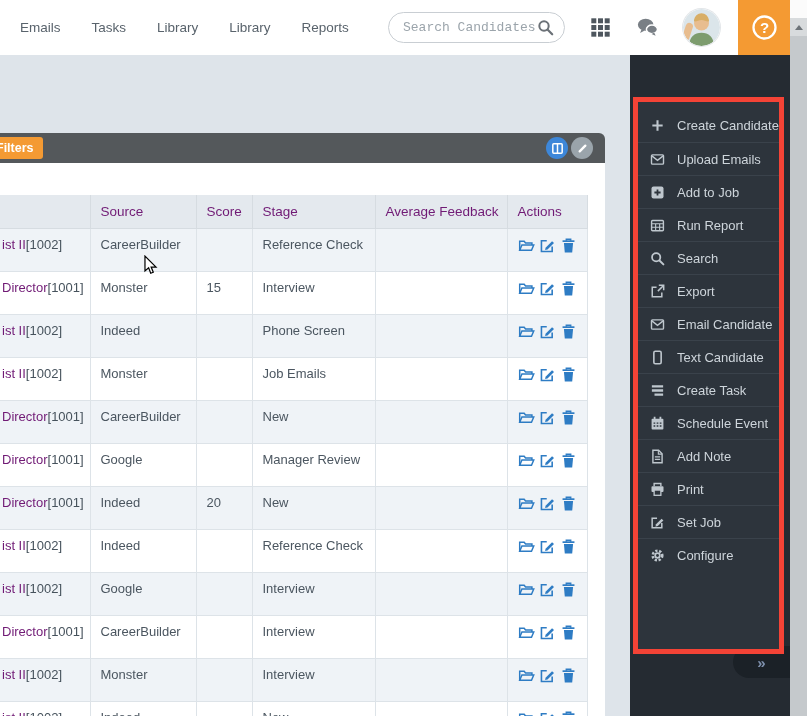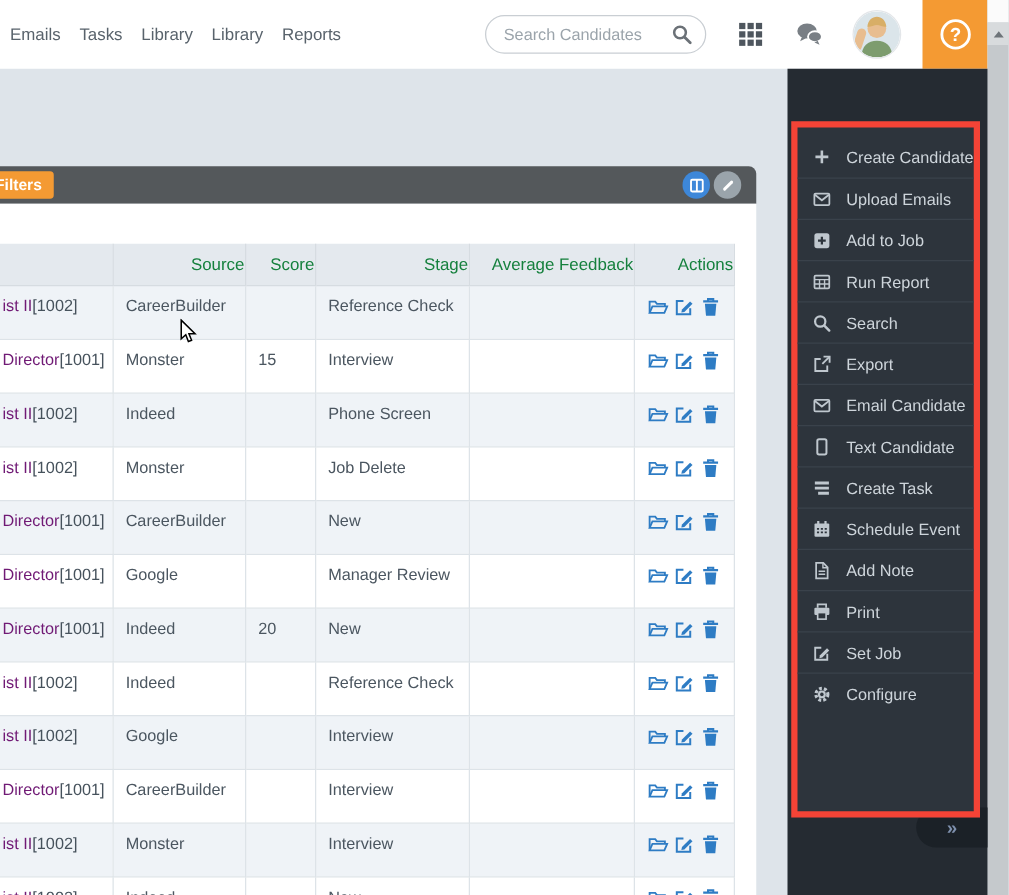--- a/index.html
+++ b/index.html
@@ -6,29 +6,29 @@
   html,body { width:807px; height:716px; overflow:hidden; }
   body {
     font-family:"Liberation Sans", sans-serif;
     position:relative;
     background:#dee4ea;
     font-size:13px;
     color:#4b5660;
   }
   
   .topbar { position:absolute; left:0; top:0; width:790px; height:55px; background:#ffffff; }
-  .nav { position:absolute; left:8px; top:0; height:55px; display:flex; align-items:center; gap:15px; }
+  .nav { position:absolute; left:20px; top:0; height:55px; display:flex; align-items:center; gap:31px; }
   .nav-item { color:#59636c; font-size:13.5px; cursor:pointer; white-space:nowrap; }
   .searchbox {
     position:absolute; left:388px; top:12px; width:177px; height:31px;
     border:1.5px solid #c9ced3; border-radius:16px; background:#fff;
     display:flex; align-items:center; padding:0 10px 0 14px;
   }
   .searchbox input {
-    border:none; outline:none; flex:1; font-family:Liberation Sans, sans-serif;
+    border:none; outline:none; flex:1; font-family:Liberation Mono, monospace;
     font-size:13px; color:#a16207; background:transparent; min-width:0;
   }
   .searchbox input::placeholder { color:#9ba4ab; }
   .searchbox .sicon { width:17px; height:17px; color:#6b7177; flex:0 0 auto; }
   .tb-icon { position:absolute; top:0; height:55px; display:flex; align-items:center; justify-content:center; cursor:pointer; }
   .tb-grid  { left:586px; width:28px; color:#4e565e; }
   .tb-chat  { left:632px; width:30px; color:#797f85; }
   .tb-grid svg, .tb-chat svg { width:23px; height:21px; }
   .avatar { position:absolute; left:683px; top:9px; width:37px; height:37px; border-radius:50%; overflow:hidden; cursor:pointer; box-shadow:0 0 0 1px #e3e6e9; }
   .helpbox { position:absolute; left:738px; top:0; width:52px; height:55px; background:#f49a33; display:flex; align-items:center; justify-content:center; cursor:pointer; }
@@ -59,22 +59,22 @@
   .circle-btn svg { width:15px; height:15px; }
   .circle-columns { background:#3d87d9; }
   .circle-diagonal { background:#9aa4ab; }
 
   .panel-body { position:absolute; left:0; top:163px; width:605px; height:553px; background:#ffffff; overflow:hidden; }
 
   table.grid { border-collapse:collapse; table-layout:fixed; width:587px; margin-top:32px; }
   table.grid col.c0{width:90px} table.grid col.c1{width:106px} table.grid col.c2{width:56px}
   table.grid col.c3{width:123px} table.grid col.c4{width:132px} table.grid col.c5{width:80px}
   table.grid th {
-    background:#e4e9ee; height:33px; text-align:right; font-weight:normal;
-    font-size:13.5px; color:#15803d; padding:0 0 0 10px;
+    background:#e4e9ee; height:33px; text-align:left; font-weight:normal;
+    font-size:13.5px; color:#701a75; padding:0 0 0 10px;
     border:1px solid #d6dce1; border-top:none;
   }
   table.grid th:first-child { border-left:none; }
   table.grid td {
     height:43px; vertical-align:top; padding:8px 4px 0 10px;
     border:1px solid #dde3e8; font-size:13px; color:#4b5660;
     white-space:nowrap; overflow:hidden;
   }
   table.grid td:first-child { border-left:none; padding-left:2px; }
   table.grid tr.odd td { background:#eff3f7; }
@@ -267,21 +267,21 @@
               </svg></span><span class="act-icon"><svg viewBox="0 0 16 16">
                 <path d="M2.4 3.9h11.2" stroke="currentColor" stroke-width="1.6"></path>
                 <path d="M6 3.6V2.1h4v1.5" fill="none" stroke="currentColor" stroke-width="1.5"></path>
                 <path d="M3.7 5.6h8.6l-.8 9.1H4.5z" fill="currentColor"></path>
               </svg></span></td>
         </tr>
         <tr class="even">
           <td><a class="cand-link">ist II</a><span class="cand-id">[1002]</span></td>
           <td>Monster</td>
           <td></td>
-          <td>Job Delete</td>
+          <td>Job Emails</td>
           <td></td>
           <td class="actions-cell"><span class="act-icon"><svg viewBox="0 0 16 16">
                 <path d="M1.6 12.3V4h4.2l1.3 1.7h6v1.9" fill="none" stroke="currentColor" stroke-width="1.4"></path>
                 <path d="M3.7 7.6h11.1l-2.1 4.9H1.6z" fill="none" stroke="currentColor" stroke-width="1.4"></path>
               </svg></span><span class="act-icon"><svg viewBox="0 0 16 16">
                 <path d="M12.4 9v4.6H2.3V3.5h5" fill="none" stroke="currentColor" stroke-width="1.5"></path>
                 <path d="M6.2 10l-.5 2.3 2.3-.5 6.1-6.1-1.8-1.8z" fill="currentColor"></path>
               </svg></span><span class="act-icon"><svg viewBox="0 0 16 16">
                 <path d="M2.4 3.9h11.2" stroke="currentColor" stroke-width="1.6"></path>
                 <path d="M6 3.6V2.1h4v1.5" fill="none" stroke="currentColor" stroke-width="1.5"></path>

